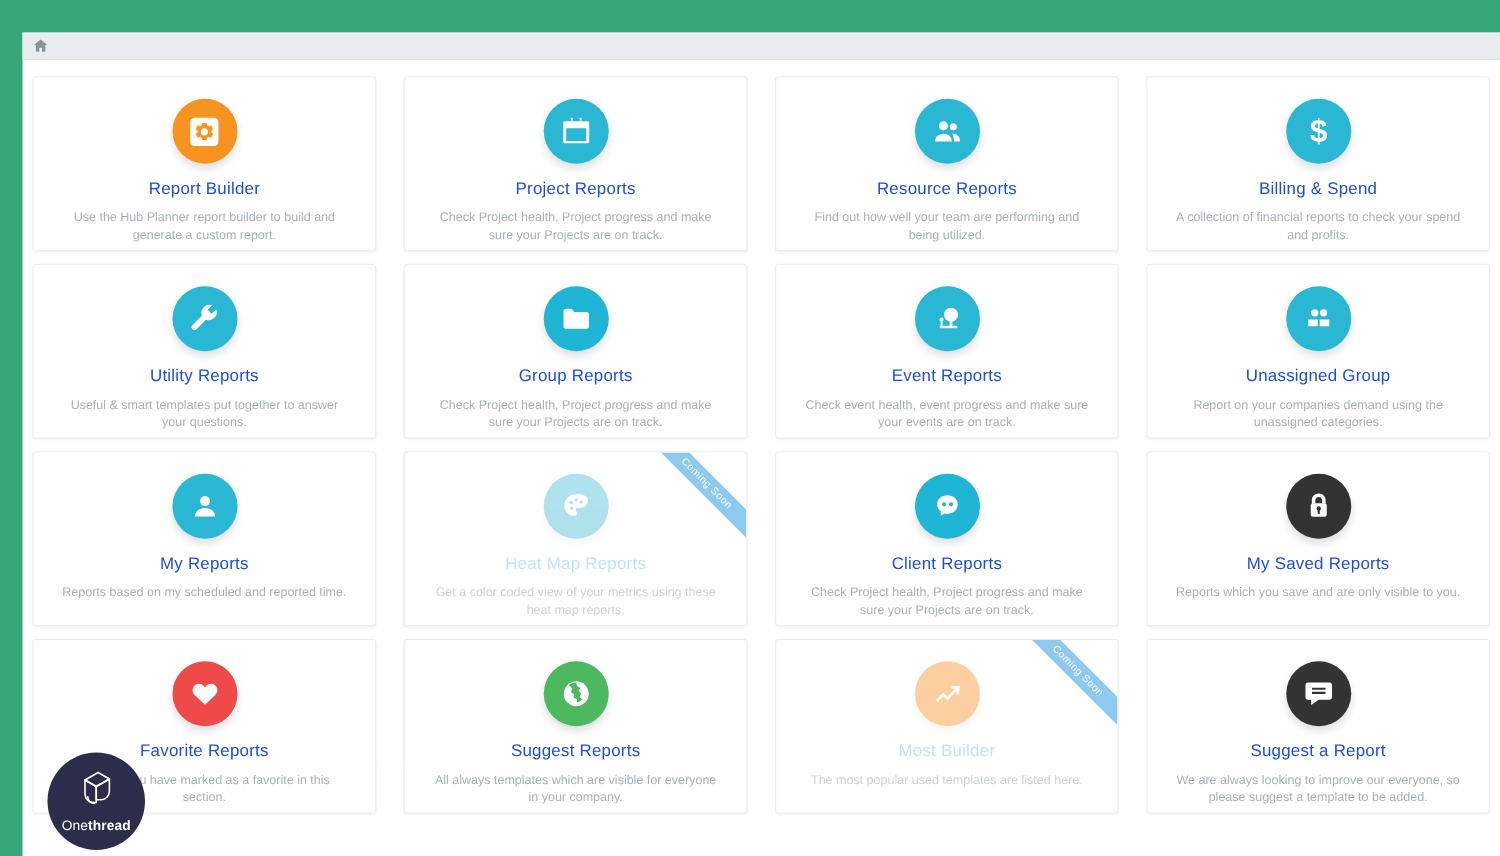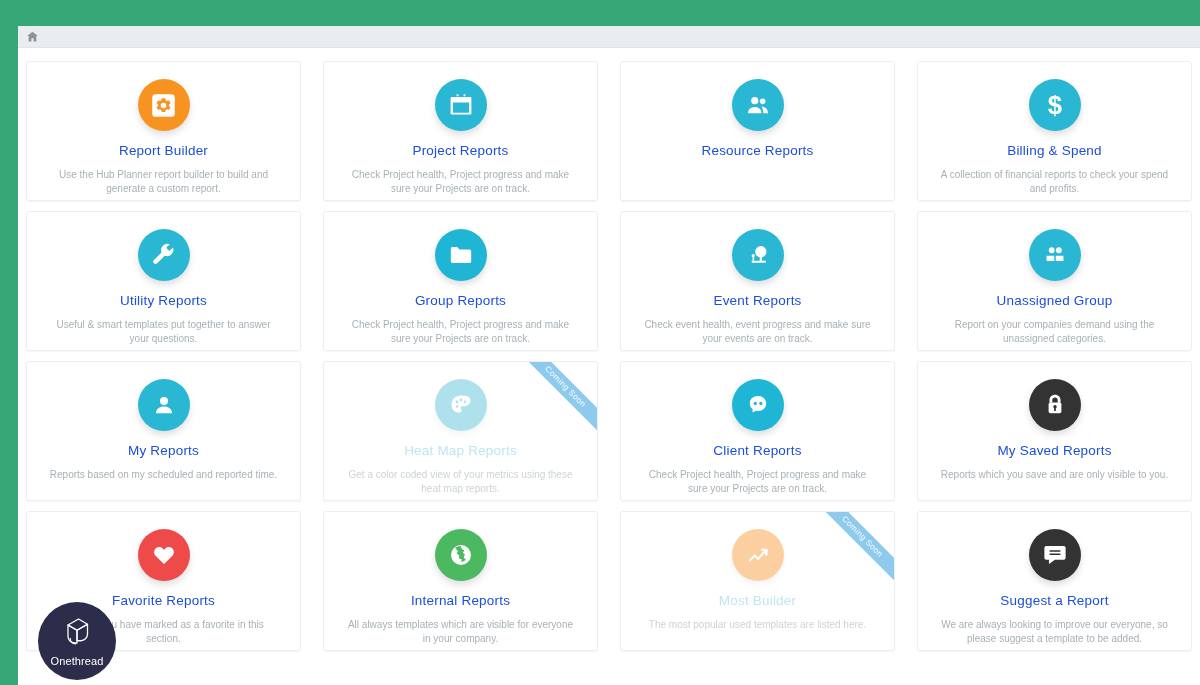--- a/index.html
+++ b/index.html
@@ -150,21 +150,21 @@
     cursor: pointer;
   }
   #onethread-badge .ot-mark { margin-bottom: 1px; }
   #onethread-badge .ot-text {
     color: #ffffff;
     font-size: 11px;
     letter-spacing: .1px;
     line-height: 1;
     margin-top: 2px;
   }
-  #onethread-badge .ot-text b { font-weight: 400; text-align: center; }
+  #onethread-badge .ot-text b { font-weight: 700; text-align: center; }
   #onethread-badge .ot-text i { font-style: normal; font-weight: 400; }
 </style>
 </head>
 <body style="background: rgb(54, 168, 120);">
 
 <div id="app-frame">
 
   <div id="topbar" style="background: rgb(233, 237, 239);">
     <a class="home-ico" href="#">
       <svg viewBox="0 0 24 24" width="13" height="13" fill="#8a9399">
@@ -199,20 +199,21 @@
       <div class="card">
         <div class="circle" style="background: rgb(41, 183, 211);">
           <svg viewBox="0 0 24 24" width="26" height="26" fill="#ffffff">
             <circle cx="9" cy="8" r="3.3"></circle>
             <circle cx="16.3" cy="8.6" r="2.6"></circle>
             <path d="M2.8 19.5c0-3.5 2.8-5.6 6.2-5.6s6.2 2.1 6.2 5.6z"></path>
             <path d="M15.4 13.6c3 .1 5.8 1.7 5.8 5.9h-4.4c0-2.4-.6-4.4-1.4-5.9z"></path>
           </svg>
         </div>
         <div class="title">Resource Reports</div>
+        <div class="desc">Find out how well your team are performing and being utilized.</div>
       </div>
       <div class="card">
         <div class="circle" style="background: rgb(41, 183, 211);">
           <svg viewBox="0 0 24 24" width="28" height="28">
             <text x="12" y="19.5" text-anchor="middle" font-family="Liberation Sans, sans-serif" font-size="22" font-weight="bold" fill="#ffffff">$</text>
           </svg>
         </div>
         <div class="title">Billing &amp; Spend</div>
         <div class="desc">A collection of financial reports to check your spend and profits.</div>
       </div>
@@ -316,21 +317,21 @@
         <div class="title">Favorite Reports</div>
         <div class="desc">Reports you have marked as a favorite in this section.</div>
       </div>
       <div class="card">
         <div class="circle" style="background: rgb(76, 184, 96);">
           <svg viewBox="0 0 24 24" width="26" height="26" fill="#ffffff">
             <circle cx="12" cy="12" r="9.2"></circle>
             <path fill="#4cb860" d="M12 3.6a8.4 8.4 0 0 0-5.5 2l2.6 2.6-1 2.6 2.4 1.5-.5 2.7 2.5.9-.2 2.6a8.4 8.4 0 0 0 4.1-2.2l-2-2.3 1.3-2.2-2.1-1.8 1.6-2.4-2.6-1.1z"></path>
           </svg>
         </div>
-        <div class="title">Internal Reports</div>
+        <div class="title">Suggest Reports</div>
         <div class="desc">All always templates which are visible for everyone in your company.</div>
       </div>
       <div class="card dim">
         <div class="circle" style="background: rgb(249, 179, 103);">
           <svg viewBox="0 0 24 24" width="26" height="26" fill="#ffffff">
             <path d="M3.6 16.6 8.8 11l3.2 3.2 5.4-5.9-2.5-.2.2-2.1 6 .5-.5 6-2.1.2-.2-2.6-6.2 6.9-3.2-3.2-4.4 4.7z"></path>
           </svg>
         </div>
         <div class="title">Most Builder</div>
         <div class="desc">The most popular used templates are listed here.</div>

